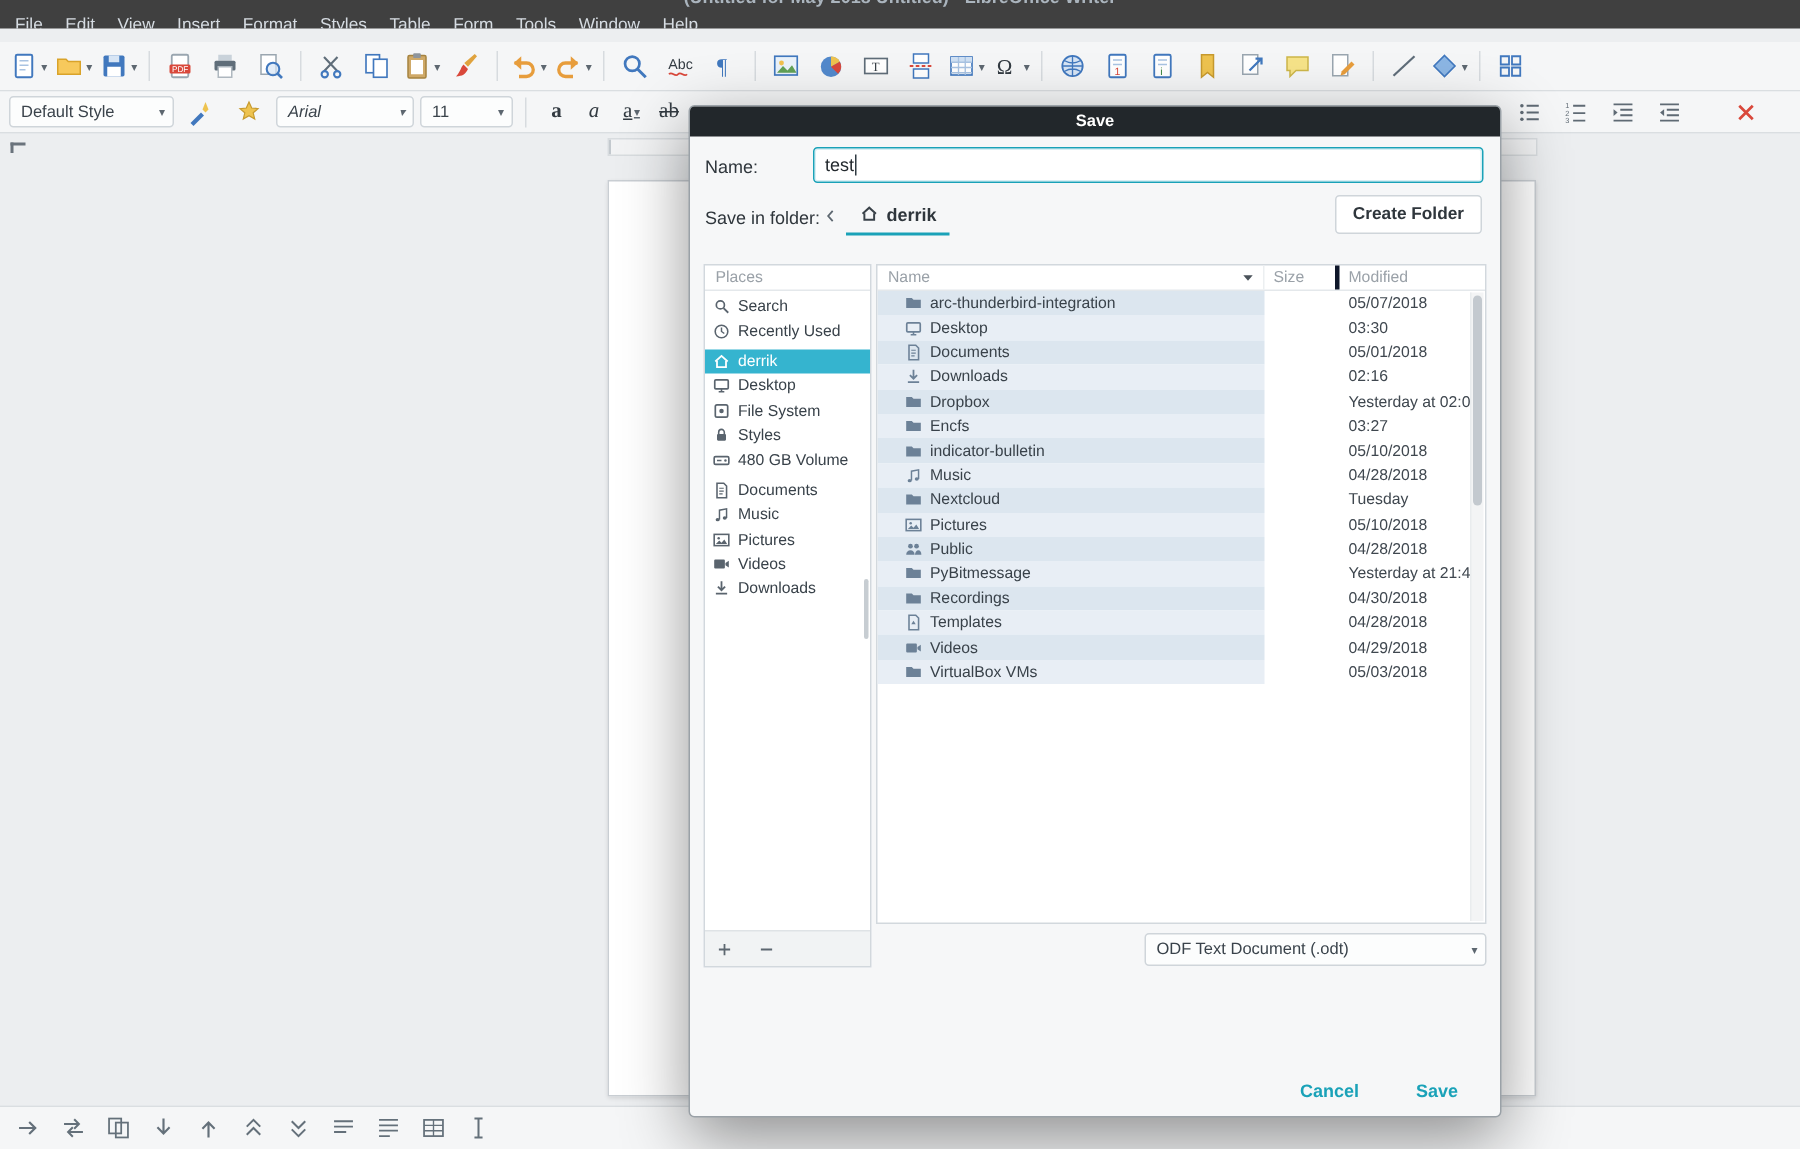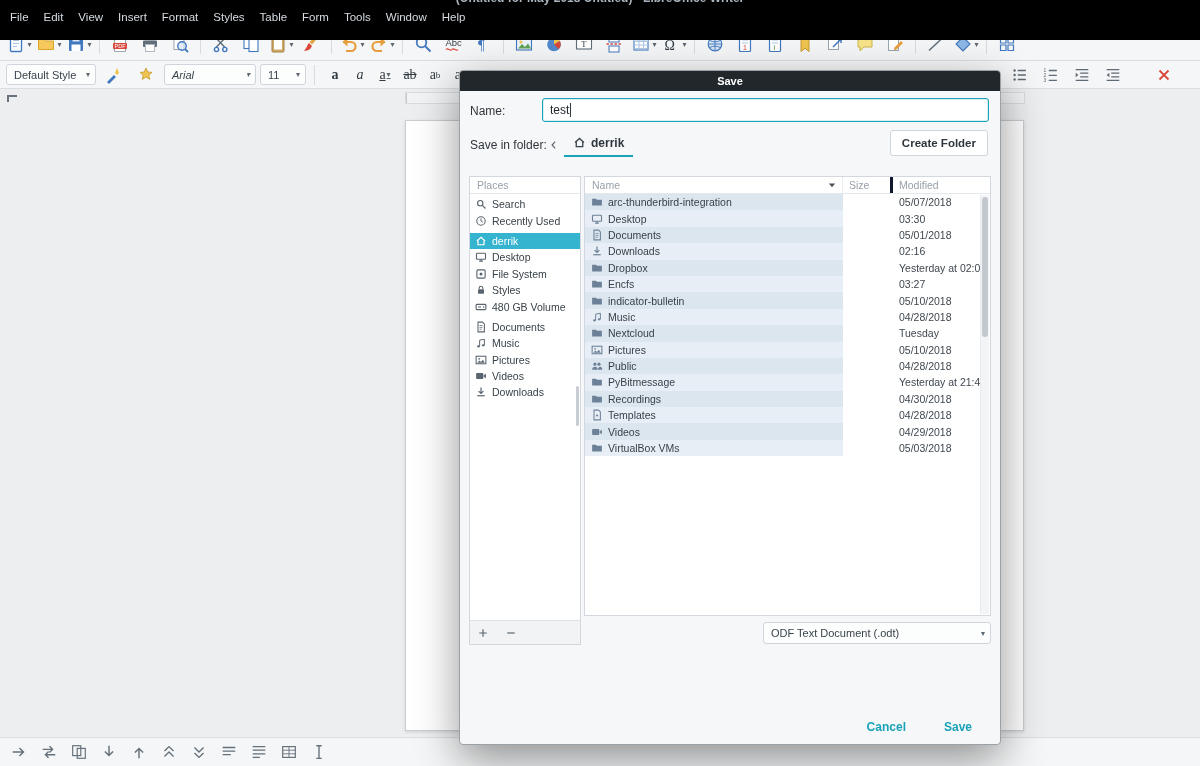--- a/index.html
+++ b/index.html
@@ -2,39 +2,39 @@
 <html><head>
 <meta charset="utf-8">
 <style>
   *{box-sizing:border-box;margin:0;padding:0}
   html,body{width:1200px;height:766px;overflow:hidden}
   body{position:relative;font-family:"Liberation Sans",sans-serif;background:#eceef0;
        --accent:#1aa2b8;--selection:#35b4cf;--titlebar:#22272b}
   svg{display:block}
 
   
-  .titlebar{position:absolute;top:0;left:0;right:0;height:40px;background:#000000;overflow:hidden;z-index:2}
+  .titlebar{position:absolute;top:0;left:0;right:0;height:19px;background:#404040;overflow:hidden;z-index:2}
   .title-text{position:absolute;top:-9px;left:0;width:100%;text-align:center;color:#aab4bd;font-size:12px;font-weight:bold;white-space:nowrap}
   .menubar{position:absolute;top:9px;left:3px;display:flex;gap:1px}
   .menu-item{color:#d6dce2;font-size:11.5px;padding:2px 7px;border-radius:2px;white-space:nowrap;cursor:default}
 
   
   .toolbar-main{position:absolute;top:28px;left:0;right:0;height:33px;background:#f5f6f7;border-bottom:1px solid #dadee1;display:flex;align-items:center;padding:0 5px;gap:2px;z-index:1}
   .tbi{display:inline-flex;align-items:center;justify-content:center;height:26px;min-width:28px;border-radius:3px}
   .ic{width:20px;height:20px;display:inline-block}
   .ic svg{width:100%;height:100%}
   .dd{font-size:8px;color:#5d6770;margin-left:1px}
   .tb-sep{width:1px;height:20px;background:#d7dbdf;margin:0 4px;flex:none}
 
   .toolbar-fmt{position:absolute;top:61px;left:0;right:0;height:28px;background:#f5f6f7;border-bottom:1px solid #dadee1;display:flex;align-items:center;padding:0 6px;gap:4px;z-index:1}
   .combo{height:21px;background:#fcfdfd;border:1px solid #cfd5da;border-radius:3px;display:flex;align-items:center;justify-content:space-between;font-size:11px;color:#3a434b;padding:0 5px 0 7px;white-space:nowrap;overflow:hidden}
   .combo .car{font-size:8px;color:#5d6770;margin-left:6px}
-  .combo.para{width:90px}
+  .combo.para{width:110px}
   .combo.font{width:92px;font-style:italic}
-  .combo.size{width:46px}
+  .combo.size{width:62px}
   .char{font-family:"Liberation Serif",serif;font-size:14px;color:#333b42;width:24px;min-width:24px}
   .char.b span{font-weight:bold}
   .char.i span{font-style:italic}
   .char.u span{text-decoration:underline}
   .char.s span{text-decoration:line-through}
   .char sup,.char sub{font-size:9px}
   .fmt-right{position:absolute;left:1006px;top:0;height:100%;display:flex;align-items:center;gap:3px}
   .tbi.gray{color:#5f6a74}
   .tbi.gray svg{width:18px;height:18px}
   .tbi.redx{margin-left:20px}
@@ -83,21 +83,21 @@
 
   .files-pane{position:absolute;left:124px;top:105px;width:407px;height:440px;background:#fff;border:1px solid #d2d8dd;display:flex;flex-direction:column;position:absolute}
   .files-header{height:17px;border-bottom:1px solid #e4e8eb;display:flex;font-size:10.5px;color:#9aa1a8;align-items:center;flex:none}
   .col-name{width:258px;display:flex;align-items:center;justify-content:space-between;padding:0 5px 0 7px;border-right:1px solid #eceff1;height:100%}
   .col-size{width:50px;padding-left:6px;border-right:3px solid #0f172a;height:100%;display:flex;align-items:center}
   .col-mod{flex:1;padding-left:6px;height:100%;display:flex;align-items:center}
   .sort{width:10px;height:10px;color:#4a525a}
   .sort svg{width:100%;height:100%}
   .file-rows{flex:1;position:relative;overflow:hidden}
   .frow{height:16.4px;display:flex;align-items:stretch;font-size:10.5px;color:#39424a}
-  .fname{width:258px;display:flex;align-items:center;gap:5px;padding-left:6px;white-space:nowrap;overflow:hidden}
+  .fname{width:258px;display:flex;align-items:center;gap:5px;padding-left:18px;white-space:nowrap;overflow:hidden}
   .frow.even .fname{background:#dce6ef}
   .frow.odd .fname{background:#e8eef5}
   .fic{width:12px;height:12px;color:#6c8197;flex:none}
   .fic svg{width:100%;height:100%}
   .fsize{width:50px}
   .fmod{flex:1;padding-left:6px;display:flex;align-items:center;color:#3f474f;white-space:nowrap}
   .vscroll{position:absolute;right:1px;top:18px;bottom:1px;width:9px;background:#f3f4f5;border-left:1px solid #e9ecee}
   .vscroll .thumb{position:absolute;top:2px;left:1px;width:6px;height:140px;background:#c3c9cf;border-radius:3px}
 
   .ftype{position:absolute;left:303px;top:551px;width:228px;height:22px;font-size:11px}

